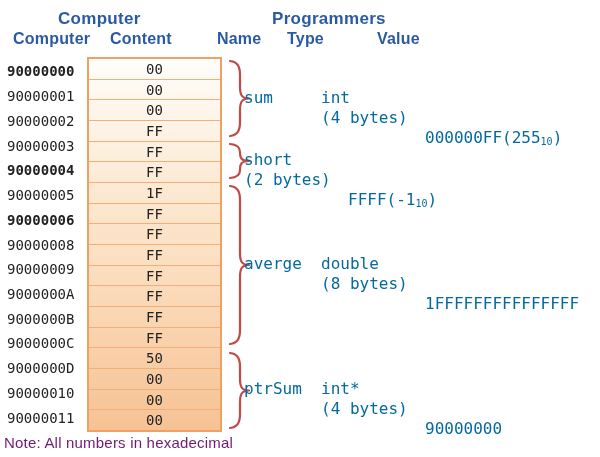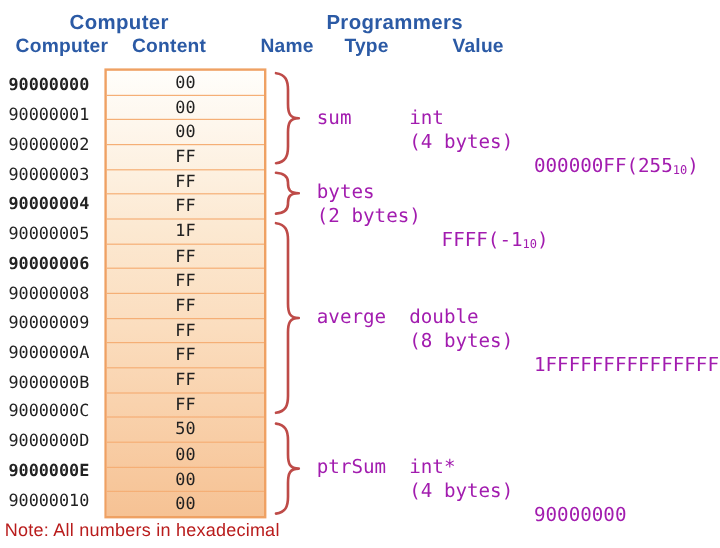--- a/index.html
+++ b/index.html
@@ -14,27 +14,27 @@
   .addr-col>div.bold{font-weight:bold;}
   .mem-box{position:absolute;left:87px;top:57px;width:135px;height:375px;box-sizing:border-box;
            border:2px solid #EFA163;
            background:linear-gradient(180deg,#FFFEFB 0%,#FCE9D2 35%,#FBDDBE 58%,#F6C294 100%);
            display:flex;flex-direction:column;
            font-family:"DejaVu Sans Mono",monospace;font-size:14px;color:#222;}
   .mem-box>div{flex:1;display:flex;align-items:center;justify-content:center;
                border-top:1px solid #F5AF76;}
   .mem-box>div:first-child{border-top:none;}
   .brace{position:absolute;left:227px;}
-  .ann{position:absolute;left:264px;display:flex;
-       font-family:"DejaVu Sans Mono",monospace;font-size:16px;line-height:20px;color:#a21caf;}
+  .ann{position:absolute;left:244px;display:flex;
+       font-family:"DejaVu Sans Mono",monospace;font-size:16px;line-height:20px;color:#0369a1;}
   .ann .nm{width:77px;}
   .ann .ty{width:104px;}
   .ann .va{white-space:pre;}
   .sb{font-size:10px;vertical-align:-2px;}
-  .note{position:absolute;left:4px;top:434px;font-size:15px;color:#b91c1c;letter-spacing:.2px;}
+  .note{position:absolute;left:4px;top:434px;font-size:15px;color:#701a75;letter-spacing:.2px;}
 </style>
 </head>
 <body>
 
 <div class="stage">
 
   <div class="hdr" style="left:58px">Computer</div>
   <div class="hdr" style="left:272px">Programmers</div>
 
   <div class="col-hdr" style="left:13px">Computer</div>
@@ -50,22 +50,22 @@
       <div>90000003</div>
       <div class="bold">90000004</div>
       <div>90000005</div>
       <div class="bold">90000006</div>
       <div>90000008</div>
       <div>90000009</div>
       <div>9000000A</div>
       <div>9000000B</div>
       <div>9000000C</div>
       <div>9000000D</div>
-      <div class="bold">9000000E</div>
       <div>90000010</div>
+      <div>90000011</div>
     </div>
   <div class="mem-box">
       <div>00</div>
       <div>00</div>
       <div>00</div>
       <div>FF</div>
       <div>FF</div>
       <div>FF</div>
       <div>1F</div>
       <div>FF</div>
@@ -101,21 +101,21 @@
       <div>(4 bytes)</div>
     </div>
     <div class="va">
       <div><span>000000FF(255</span><span class="sb">10</span><span>)</span></div>
       <div><span></span><span class="sb"></span><span></span></div>
     </div>
   </div>
 
   <div class="ann" style="top:150px">
     <div class="ty">
-      <div>bytes</div>
+      <div>short</div>
       <div>(2 bytes)</div>
     </div>
     <div class="va">
       <div><span>FFFF(-1</span><span class="sb">10</span><span>)</span></div>
       <div><span></span><span class="sb"></span><span></span></div>
     </div>
   </div>
 
   <div class="ann" style="top:254px">
     <div class="nm">averge</div>

